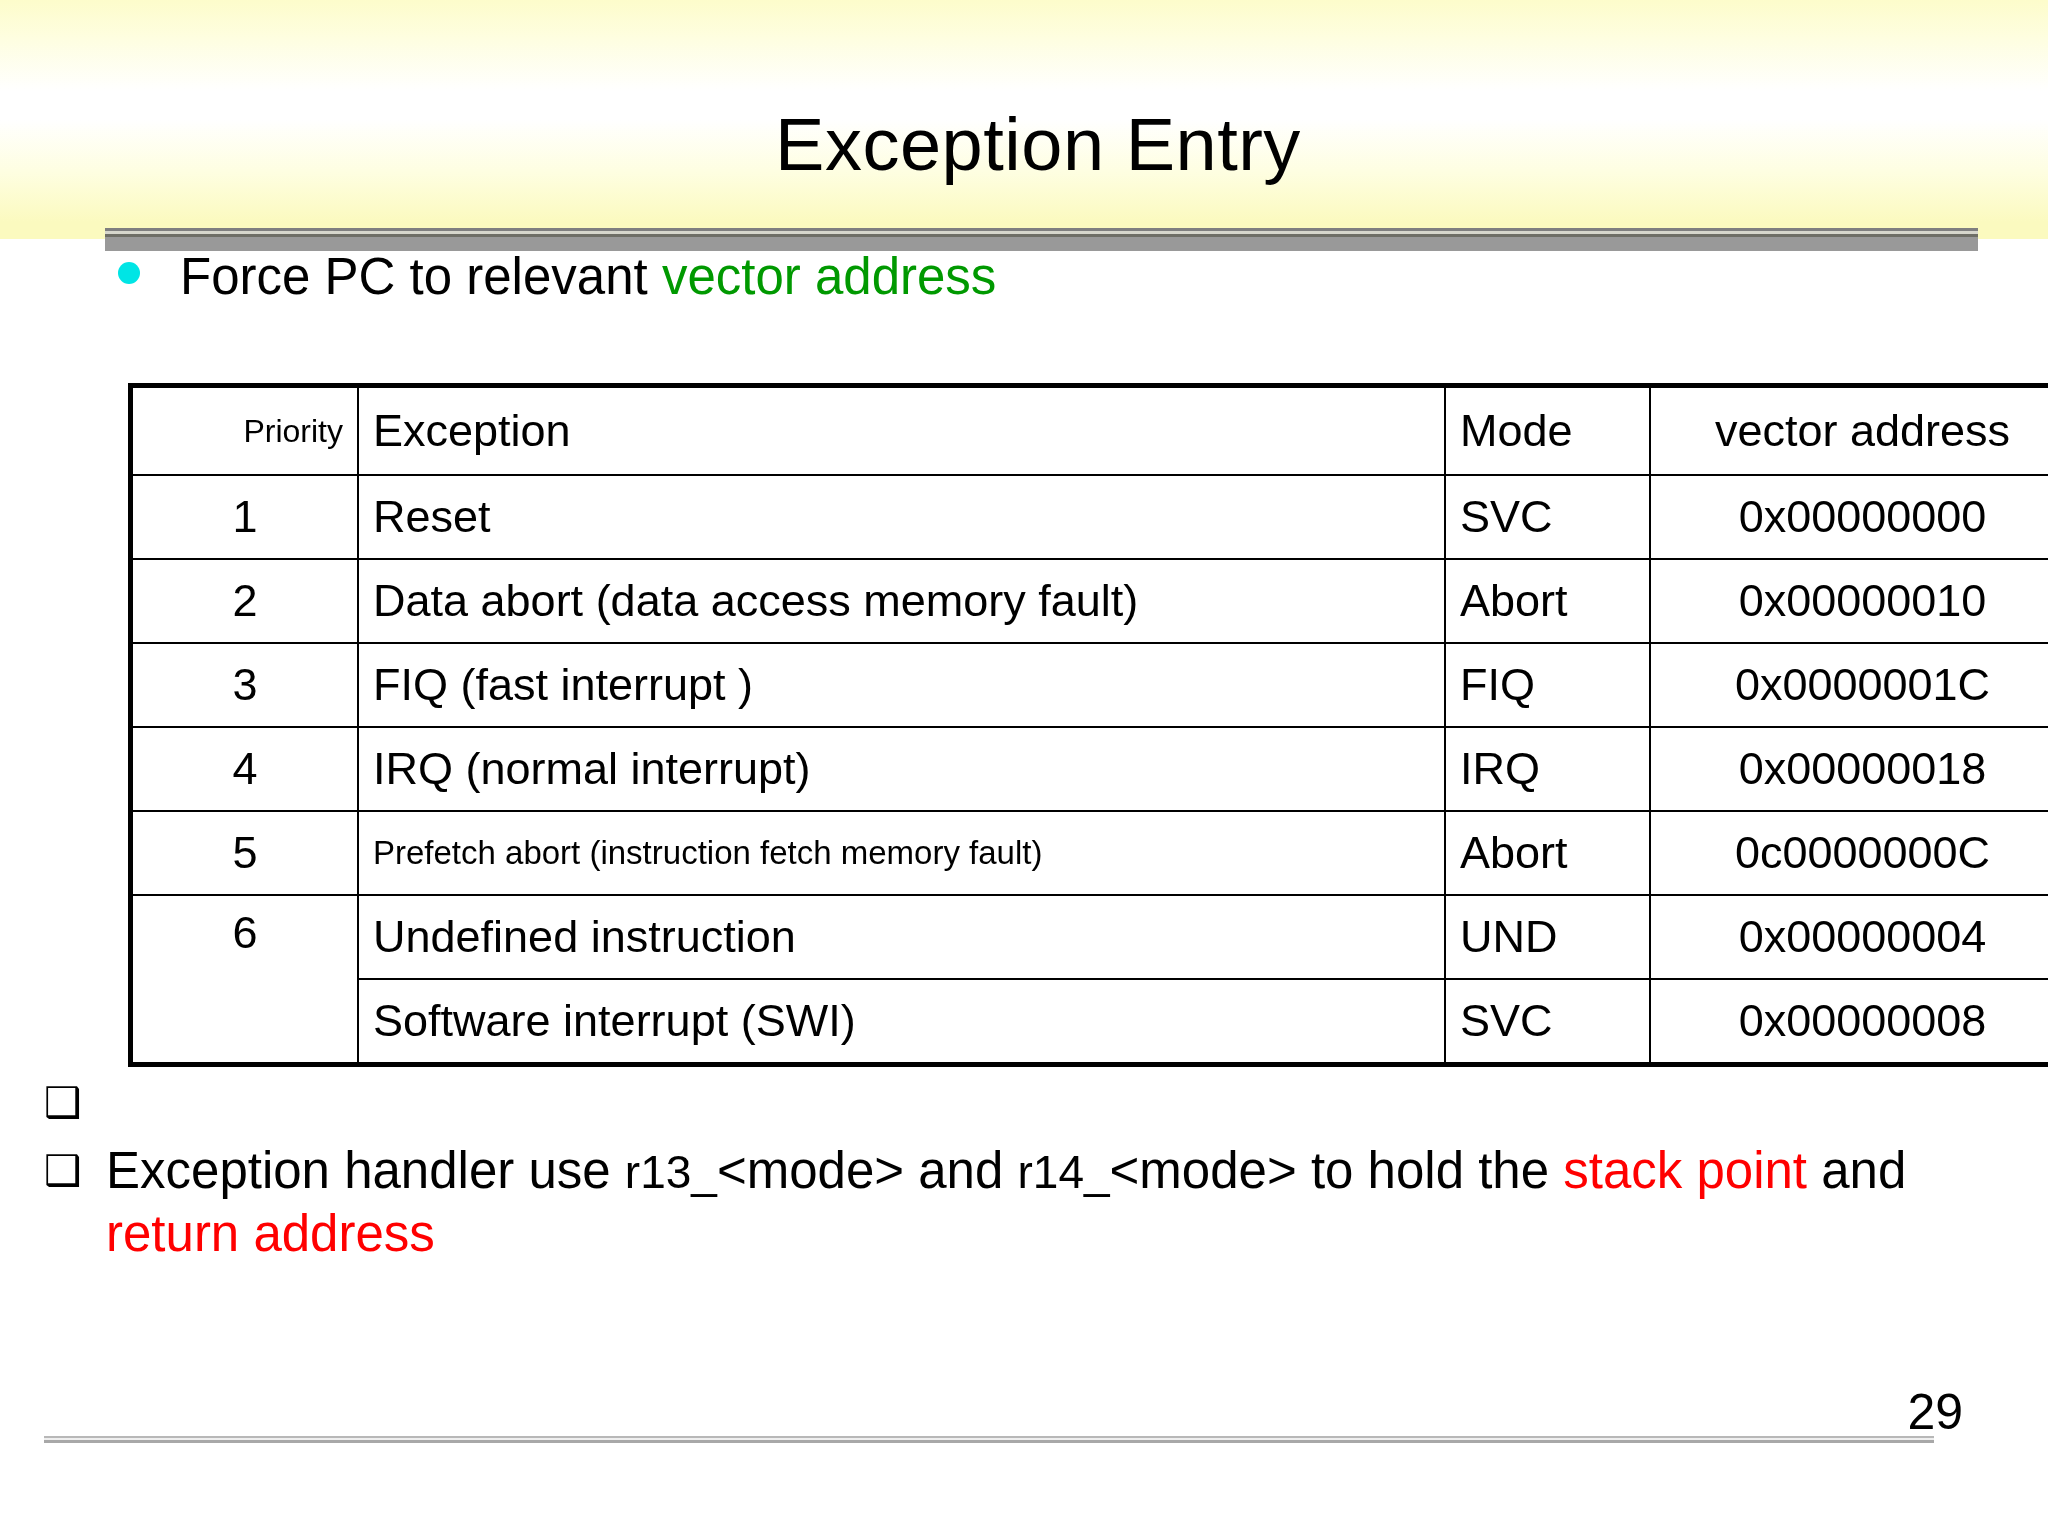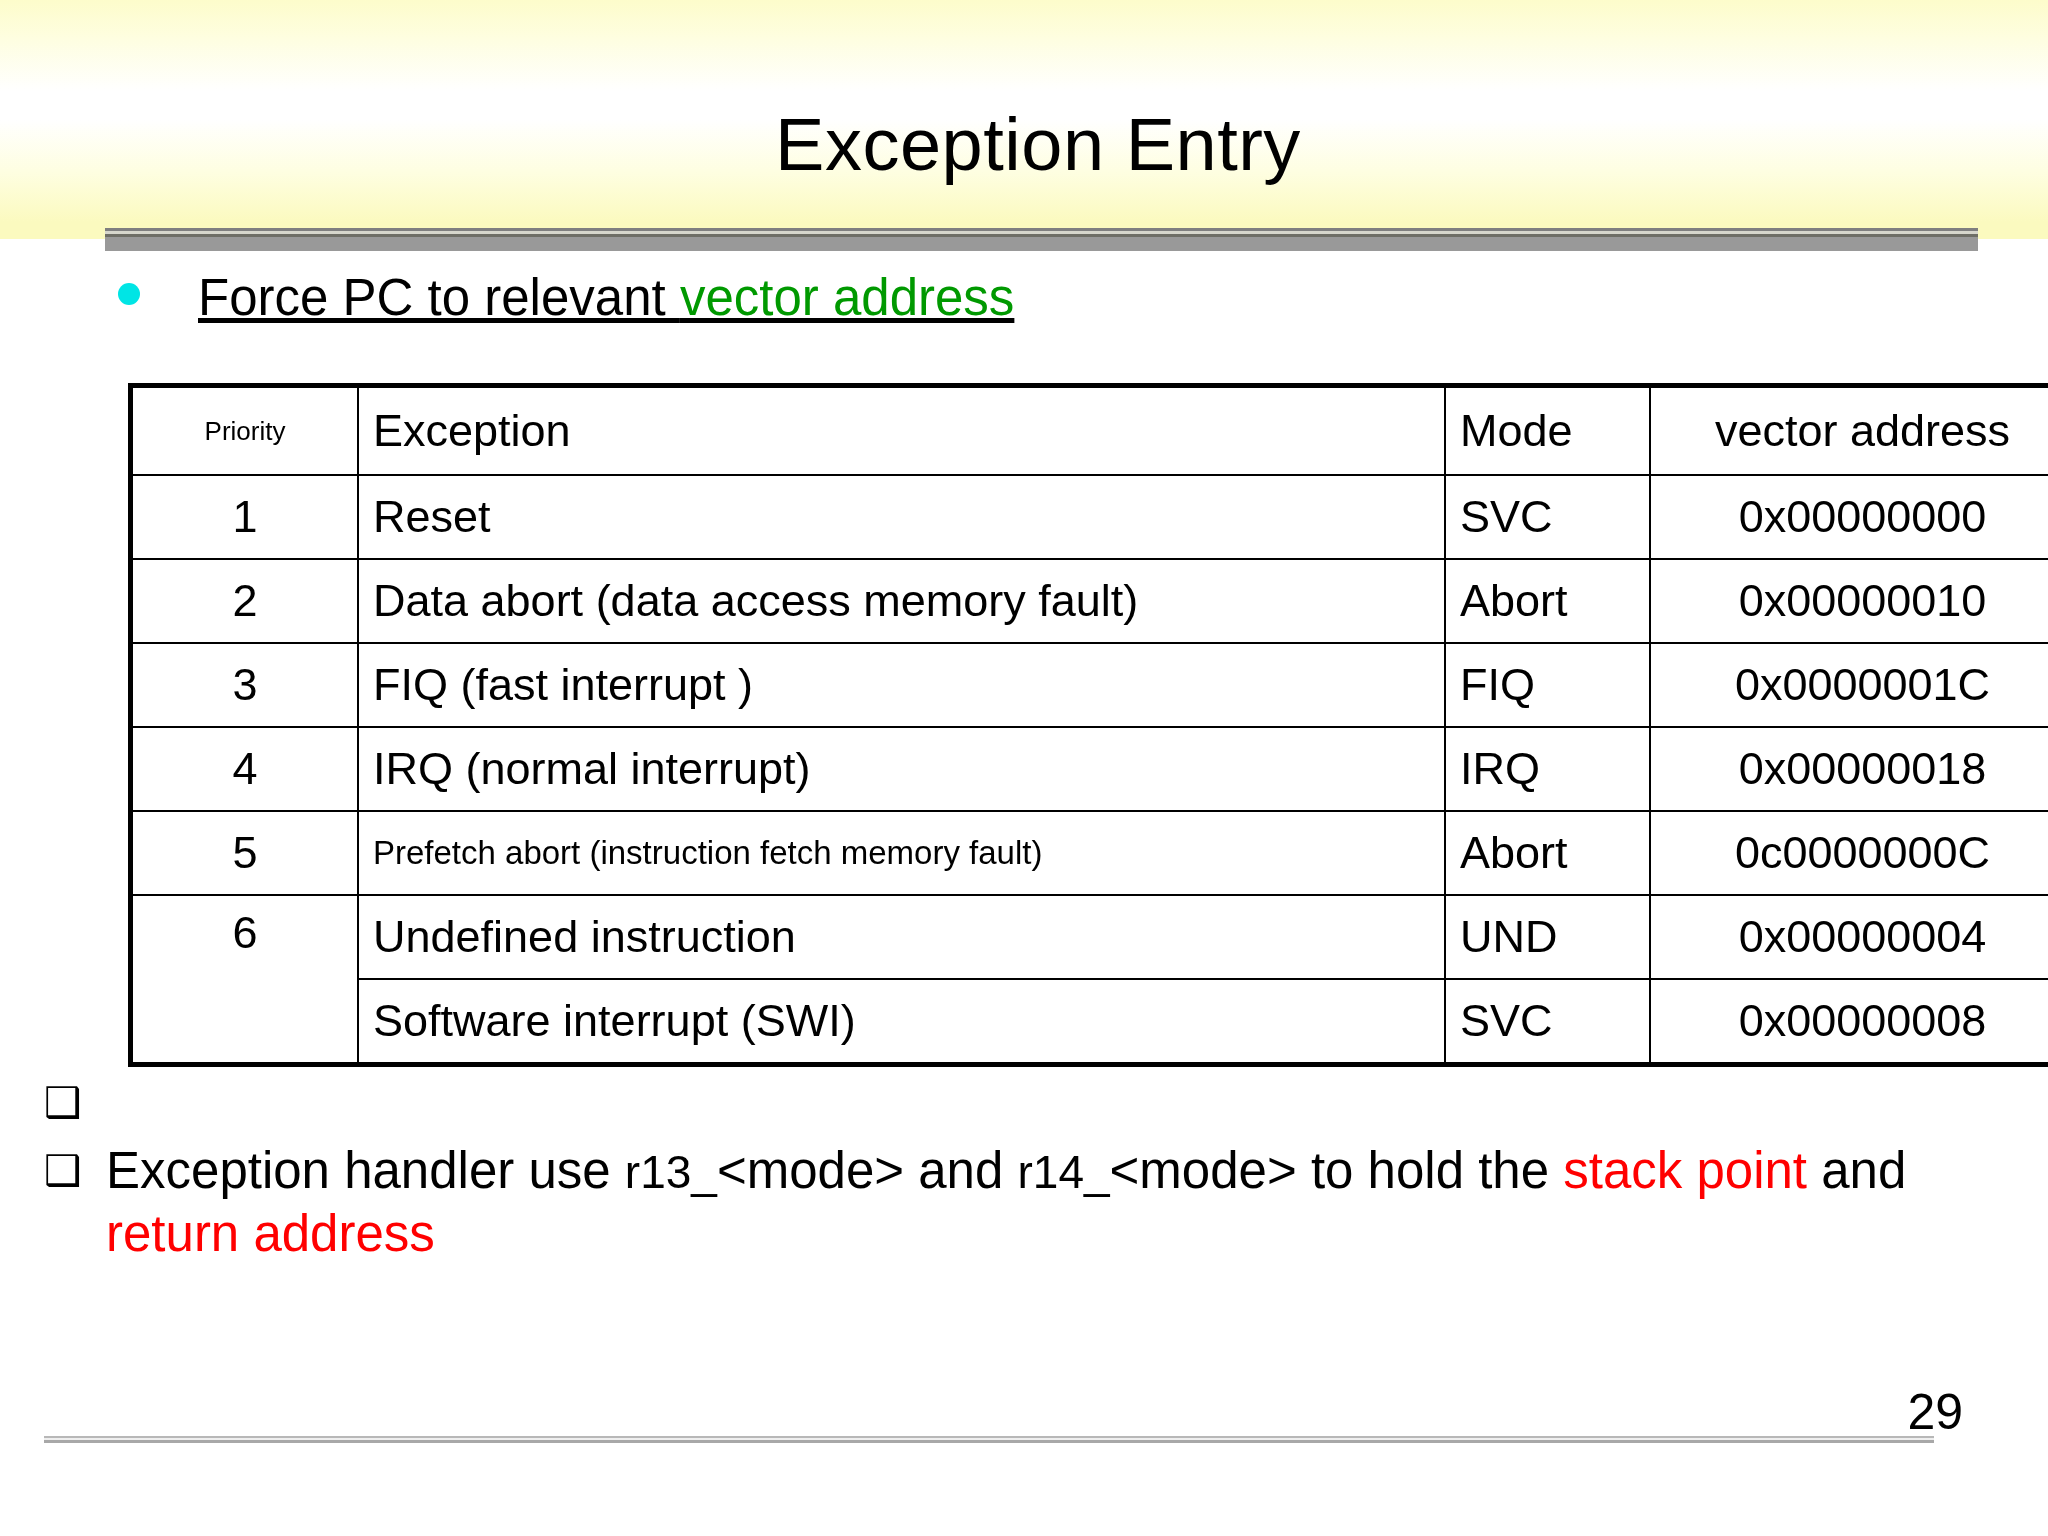--- a/index.html
+++ b/index.html
@@ -65,25 +65,24 @@
   }
   #header-divider .hd-bar {
     position: absolute; left: 0; top: 9px;
     width: 100%; height: 14px; background: #999999;
   }
 
   
   #top-bullet {
     position: absolute;
     left: 118px;
-    top: 269px;
+    top: 248px;
     display: flex;
     align-items: baseline;
-    gap: 18px;
-    text-decoration: underline;
+    gap: 0;
   }
   #top-bullet .dot {
     width: 22px;
     height: 22px;
     border-radius: 50%;
     background: #00e5e5;
     display: inline-block;
     margin-right: 40px;
     position: relative;
     top: -10px;
@@ -126,21 +125,22 @@
   table#vector-table td.col-priority {
     width: 196px;
     text-align: center;
   }
   table#vector-table td.col-exception { width: 1057px; text-align: left; }
   table#vector-table td.col-mode { width: 175px; text-align: left; }
   table#vector-table td.col-vector { width: 395px; text-align: center; }
 
   table#vector-table tr.header-row td { height: 86px; }
   table#vector-table tr.header-row td.col-priority {
-    font-size: 26px;
+    font-size: 32px;
+    text-align: right;
   }
   table#vector-table td.priority-span {
     vertical-align: top;
     padding-top: 12px;
   }
   table#vector-table td.exception-tight { font-size: 33px; }
 
   
   #bottom-bullets {
     position: absolute;

